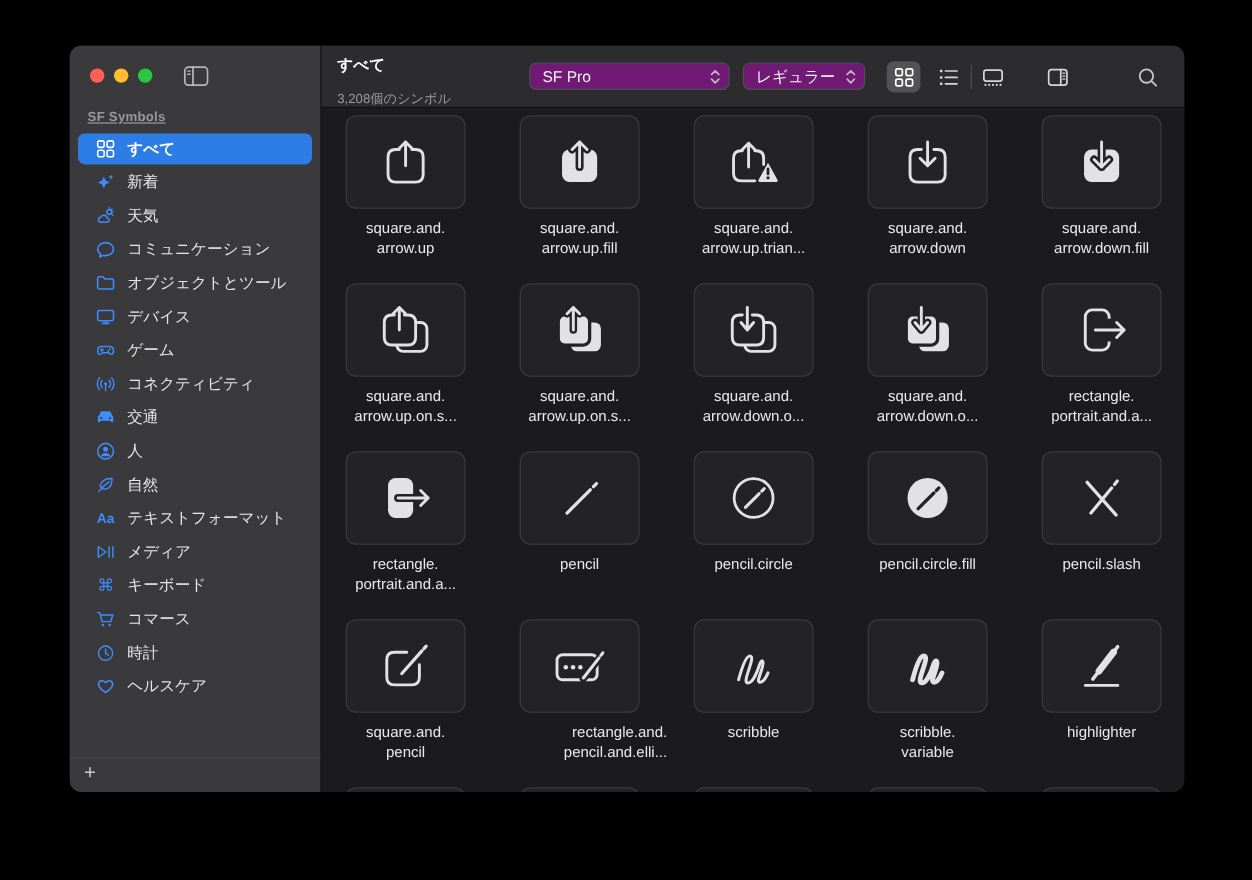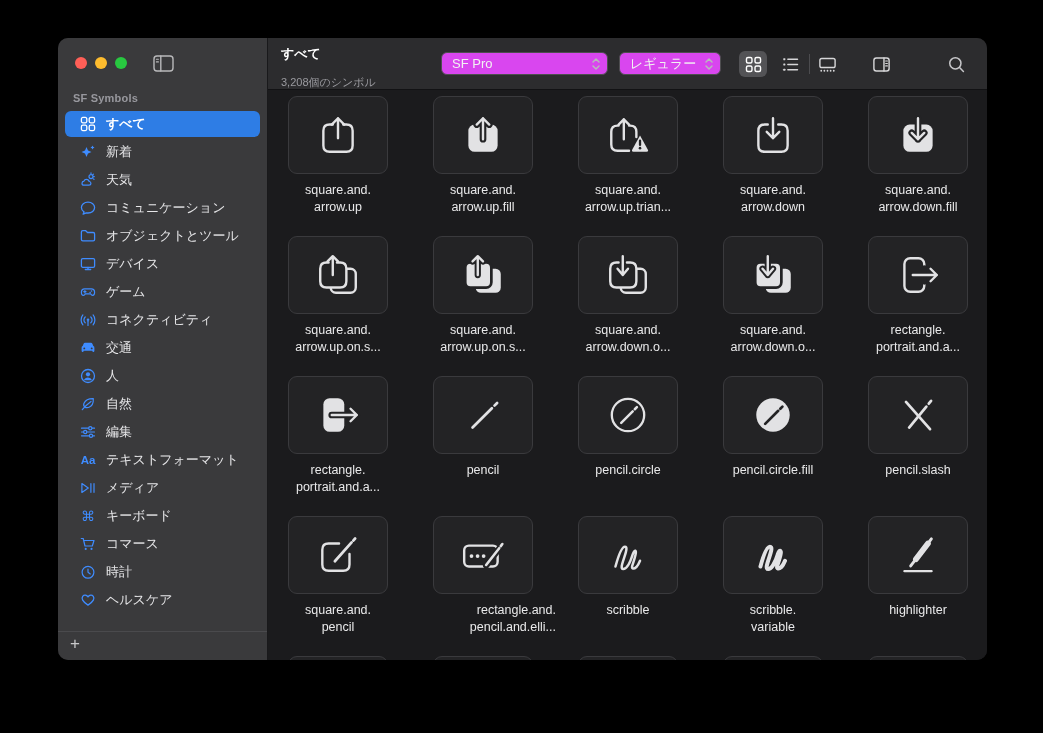--- a/index.html
+++ b/index.html
@@ -12,42 +12,42 @@
   svg { display:block; }
 
   
   .sidebar { position:absolute; left:0; top:0; bottom:0; width:209px; background:#3a3a3c; }
   .tl { position:absolute; width:12px; height:12px; border-radius:50%; top:19px; }
   .tl.red { left:17px; }
   .tl.yellow { left:37px; }
   .tl.green { left:57px; }
   .sidebar-toggle { position:absolute; left:95px; top:17px; color:#b9b9bb; cursor:default; }
   .sidebar-header { position:absolute; left:15px; top:54px; font-size:11px; font-weight:bold;
-    color:#98989e; letter-spacing:.2px; }
+    color:#98989e; letter-spacing:.2px;text-decoration:underline; }
   .sidebar-list { position:absolute; left:7px; right:7px; top:73px; height:520px; overflow:hidden; }
   .side-item { height:26px; margin-bottom:2px; border-radius:6px; display:flex;
     align-items:center; padding-left:13px; color:#e6e6e8; }
   .side-item .s-icon { width:20px; height:16px; display:flex; align-items:flex-end;
     justify-content:center; color:#3f8cff; flex:none; }
   .side-item .s-icon svg { width:16px; height:16px; }
   .side-item .s-label { margin-left:8px; font-size:13px; white-space:nowrap; }
   .side-item.selected { background:#2e7de5; }
   .side-item.selected .s-icon { color:#fff; }
   .side-item.selected .s-label { color:#fff; font-weight:bold; }
   .sidebar-footer { position:absolute; left:0; right:0; bottom:0; height:29px;
     border-top:1px solid #4a4a4d; }
   .add-btn { position:absolute; left:12px; top:2px; font-size:17px; color:#c9c9cb; }
 
   
   .main { position:absolute; left:209px; right:0; top:0; bottom:0; border-left:1px solid #19191b; }
   .toolbar { position:relative; height:52px; background:#2c2c2e; border-bottom:1px solid #121214; }
   .title-block { position:absolute; left:13px; top:7px; }
   .tb-title { font-size:13px; font-weight:bold; color:#fff; }
   .tb-subtitle { font-size:11px; color:#9a9a9f; margin-top:12px; }
-  .select { position:absolute; top:14px; height:23px; background:#d946ef;
+  .select { position:absolute; top:14px; height:23px; background:#701a75;
     border:1px solid #4e4e50; border-radius:6px; display:flex; align-items:center;
     padding:0 6px 0 10px; font-size:13px; color:#f2f2f2; }
   .select .chev { margin-left:auto; color:#b9b9bc; }
   .select.font-select { left:173px; width:167px; }
   .select.weight-select { left:351px; width:102px; }
   .toggle { position:absolute; top:13px; width:28px; height:26px; border-radius:6px;
     display:flex; align-items:center; justify-content:center; color:#d6d6d8; }
   .toggle svg { width:19px; height:19px; }
   .toggle.active { background:#535356; color:#fff; }
   .toolbar-sep { position:absolute; left:541px; top:16px; width:1px; height:20px; background:#4c4c4f; }
@@ -186,31 +186,20 @@
             <span class="s-icon">
               <svg viewBox="0 0 16 16" fill="none" stroke="currentColor" stroke-linecap="round" stroke-linejoin="round" stroke-width="1.2">
                 <path d="M13.3 2.7Q6.2 2.5 4 7.3 3 9.5 4.8 10.9 6.6 12.2 9.1 11.2 13.6 9.4 13.3 2.7Z"></path>
                 <path d="M2.3 13.7Q5.9 9.1 11 5.4"></path>
               </svg>
             </span>
             <span class="s-label">自然</span>
           </div>
           <div class="side-item">
             <span class="s-icon">
-              <svg viewBox="0 0 16 16" fill="none" stroke="currentColor" stroke-linecap="round" stroke-linejoin="round" stroke-width="1.2">
-                <path d="M1.5 4.2h13M1.5 8h13M1.5 11.8h13"></path>
-                <circle cx="10.3" cy="4.2" r="1.6" fill="#3a3a3c"></circle>
-                <circle cx="5.2" cy="8" r="1.6" fill="#3a3a3c"></circle>
-                <circle cx="11" cy="11.8" r="1.6" fill="#3a3a3c"></circle>
-              </svg>
-            </span>
-            <span class="s-label">編集</span>
-          </div>
-          <div class="side-item">
-            <span class="s-icon">
               <svg viewBox="0 0 16 16" fill="none" stroke="currentColor" stroke-linecap="round" stroke-linejoin="round">
                 <text x="8" y="12" text-anchor="middle" font-size="11.5" font-weight="bold" fill="currentColor" stroke="none" font-family="Liberation Sans, sans-serif">Aa</text>
               </svg>
             </span>
             <span class="s-label">テキストフォーマット</span>
           </div>
           <div class="side-item">
             <span class="s-icon">
               <svg viewBox="0 0 16 16" fill="none" stroke="currentColor" stroke-linecap="round" stroke-linejoin="round" stroke-width="1.2">
                 <path d="M1.9 3.6v8.8L8.3 8Z"></path>

